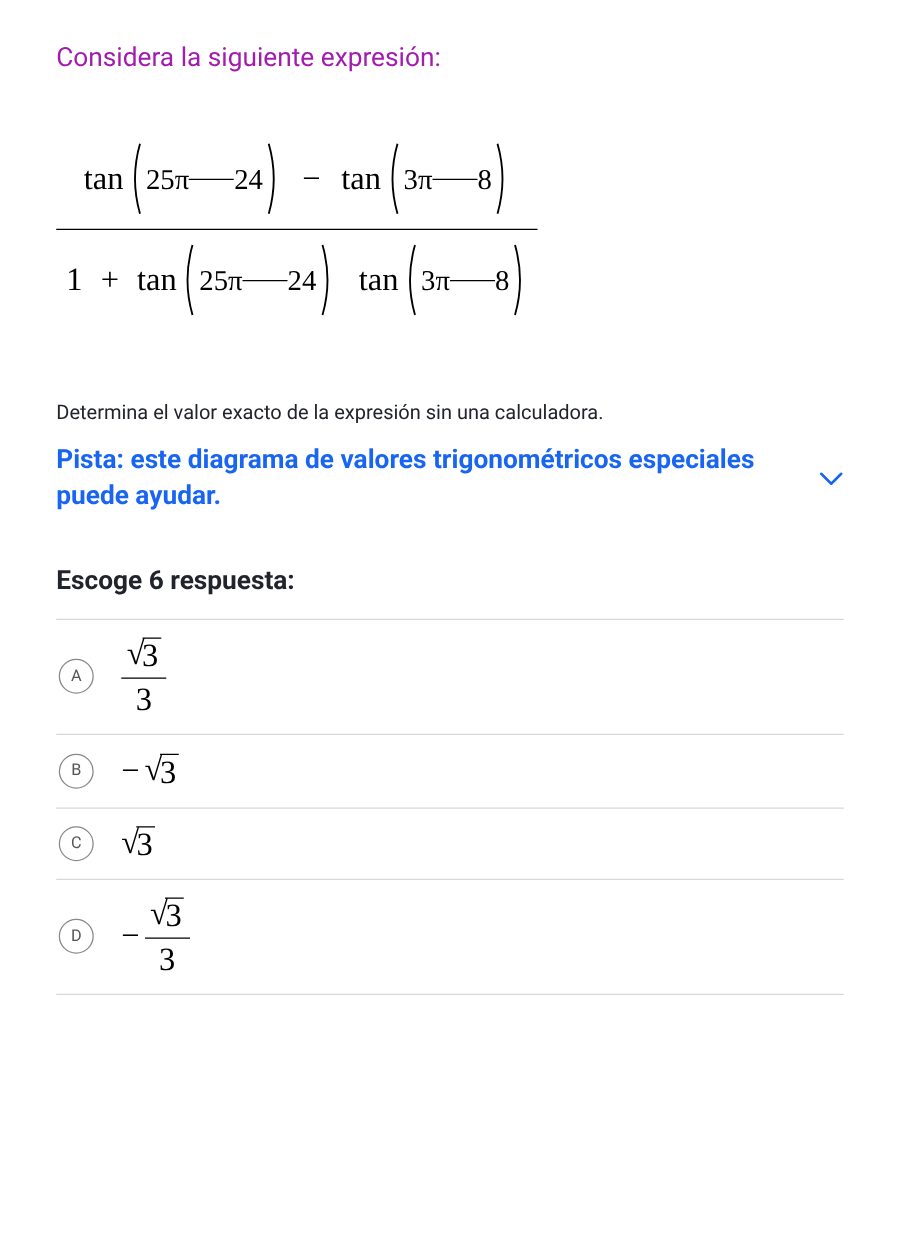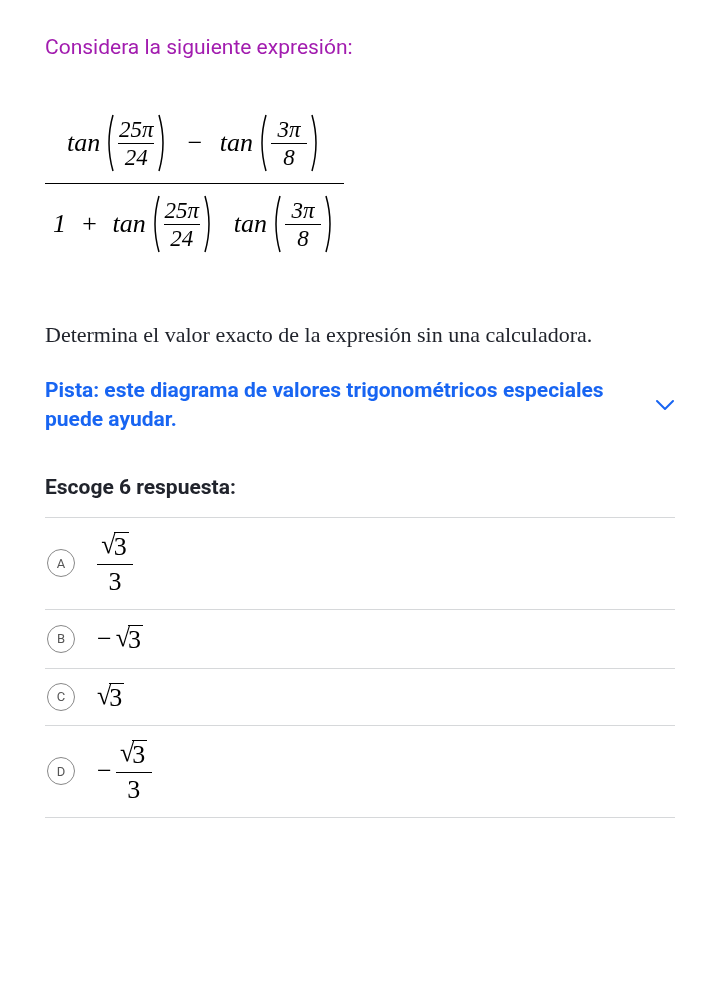--- a/index.html
+++ b/index.html
@@ -23,21 +23,20 @@
       margin-bottom: 60px;
       line-height: 1;
     }
     .main-fraction {
       display: inline-block;
       text-align: center;
     }
     .main-numerator, .main-denominator {
       display: block;
       padding: 4px 8px;
-      font-style: italic;
     }
     .main-line {
       border-top: 1.5px solid #000;
       display: block;
       margin: 6px 0;
     }
     .tan-term {
       display: inline-flex;
       align-items: center;
       vertical-align: middle;
@@ -45,21 +44,21 @@
     .fn-name {
       margin-right: 3px;
     }
     .paren svg {
       width: 12px;
       height: 60px;
       vertical-align: middle;
     }
     .small-fraction {
       display: inline-flex;
-      flex-direction: column;
+      flex-direction: row;
       align-items: center;
       vertical-align: middle;
       font-size: 23px;
       line-height: 1;
       margin: 0 3px;
     }
     .sf-num, .sf-den {
       padding: 2px 0;
     }
     .sf-line {
@@ -72,25 +71,24 @@
       vertical-align: middle;
     }
     .plus-sign {
       margin: 0 8px;
       vertical-align: middle;
     }
     .one-text {
       vertical-align: middle;
     }
     .instruction {
-      font-size: 22px;
+      font-size: 16px;
       color: #21242c;
-      margin-bottom: 25px;
+      margin-bottom: 12px;
       line-height: 1.5;
-      font-family: Liberation Serif, serif;
     }
     .hint-row {
       display: flex;
       align-items: center;
       justify-content: space-between;
       margin-bottom: 40px;
       cursor: pointer;
     }
     .hint-link {
       color: #1865f2;

